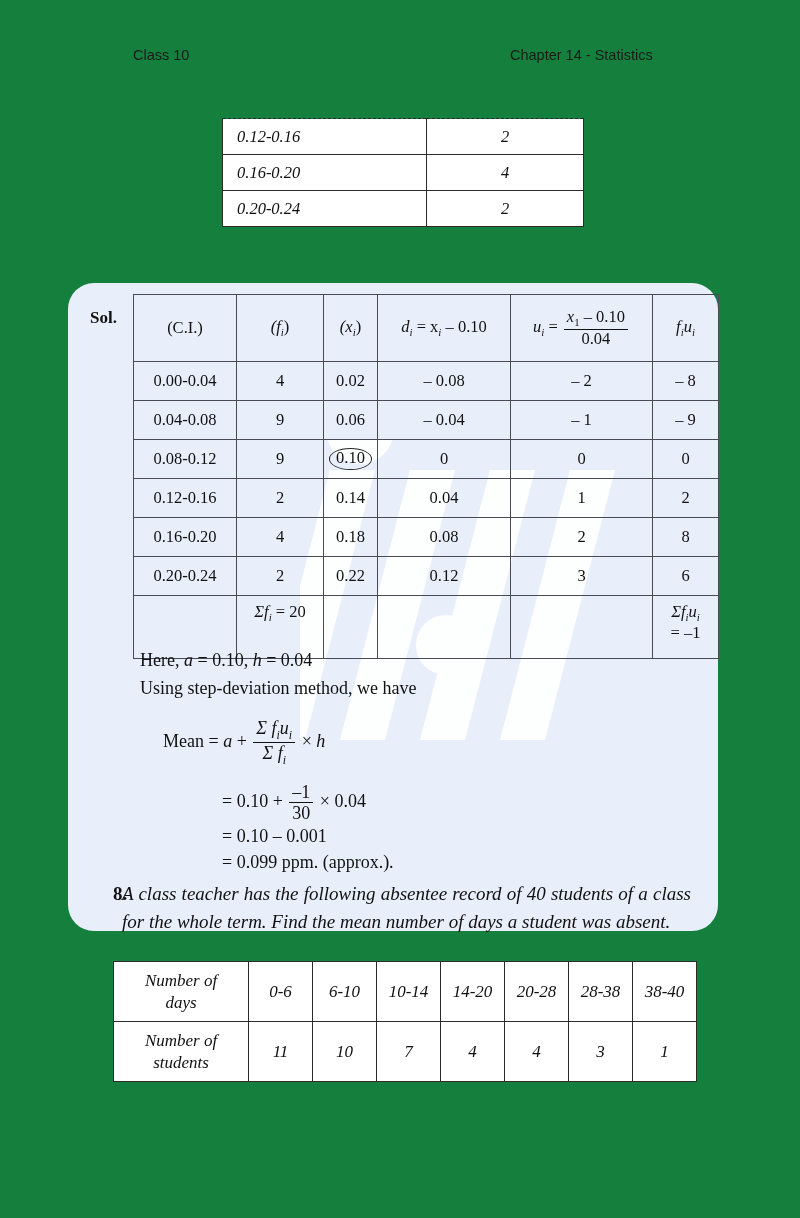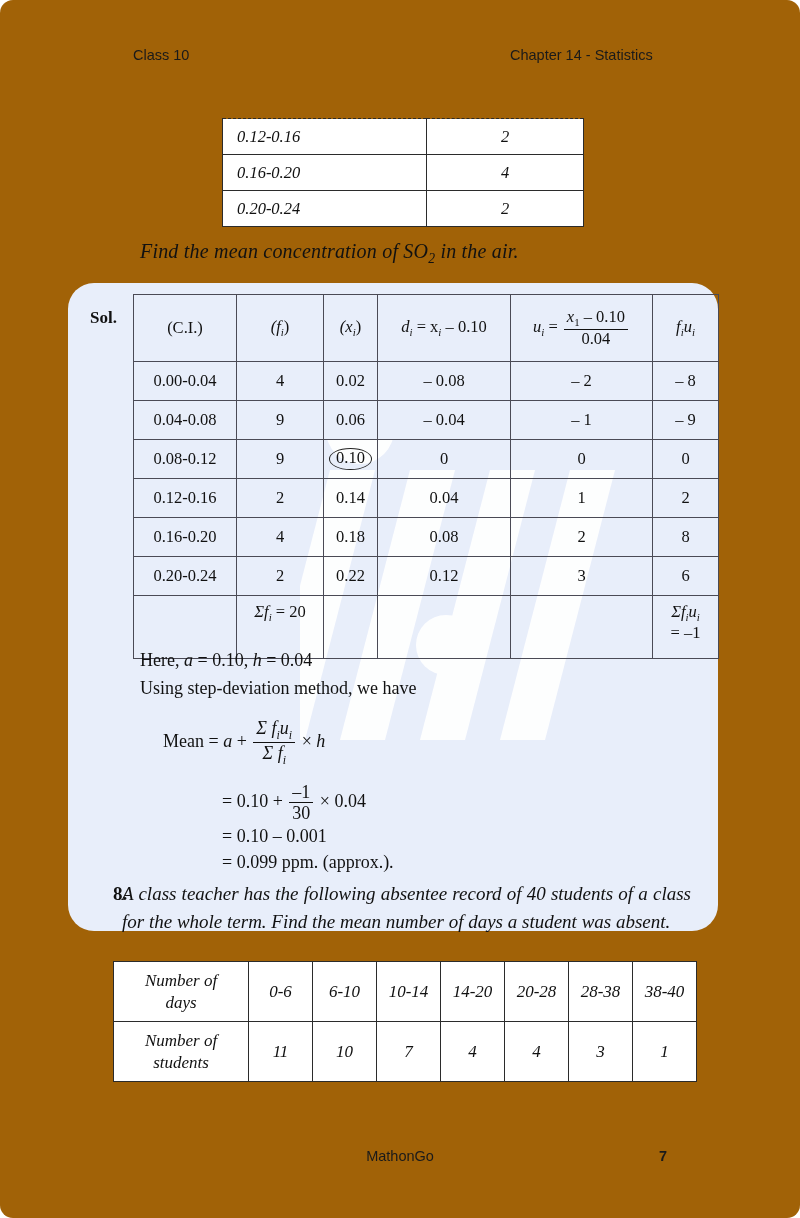--- a/index.html
+++ b/index.html
@@ -13,22 +13,21 @@
     position: relative;
     font-family: "Liberation Serif", serif;
     color: #111111;
     overflow: hidden;
   }
 
   
   .page {
     position: absolute;
     inset: 0;
-    background: #a16207;
-    border-radius: 13px;
+    background: #15803d;
   }
 
   
   .highlight-panel {
     position: absolute;
     left: 68px;
     top: 283px;
     width: 650px;
     height: 648px;
     background: #e8eefa;
@@ -282,23 +281,20 @@
           <td class="c-interval">0.16-0.20</td>
           <td class="c-freq">4</td>
         </tr>
         <tr>
           <td class="c-interval">0.20-0.24</td>
           <td class="c-freq">2</td>
         </tr>
       </tbody>
     </table>
 
-    <div class="prompt-line">
-      <span>Find the mean concentration of SO</span><sub>2</sub><span> in the air.</span>
-    </div>
 
     <div class="sol-label">Sol.</div>
 
     <table class="table-main">
       <tbody>
 
         <tr class="header-row">
           <td class="col-ci">(C.I.)</td>
           <td class="col-fi">
             <span class="mi">(f</span><span class="sub">i</span><span>)</span>
@@ -425,19 +421,15 @@
           <td class="ncell">10</td>
           <td class="ncell">7</td>
           <td class="ncell">4</td>
           <td class="ncell">4</td>
           <td class="ncell">3</td>
           <td class="ncell">1</td>
         </tr>
       </tbody>
     </table>
 
-    <div class="page-footer">
-      <span class="ftr-center">MathonGo</span>
-      <span class="ftr-page">7</span>
-    </div>
 
   </div>
 </div>
 
 </body></html>

